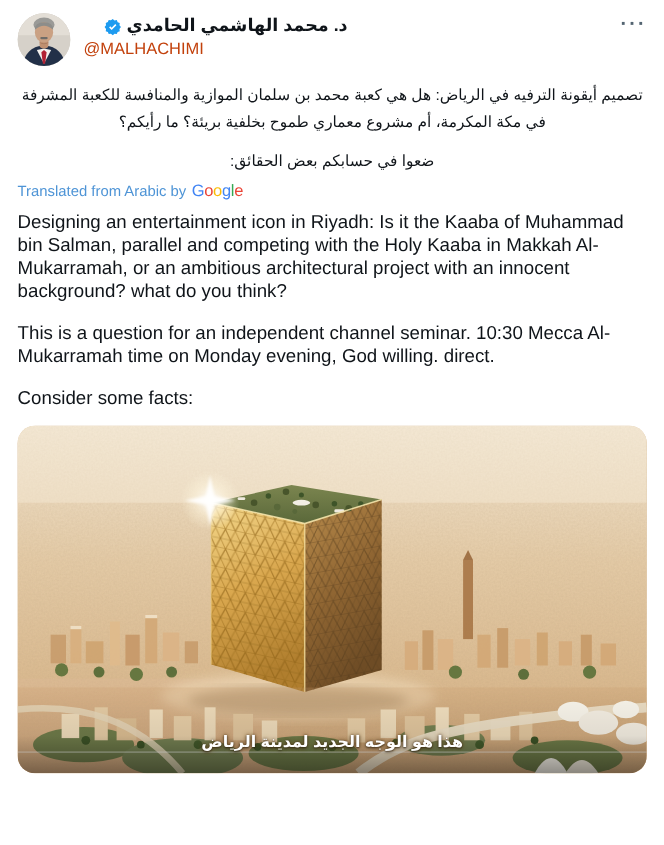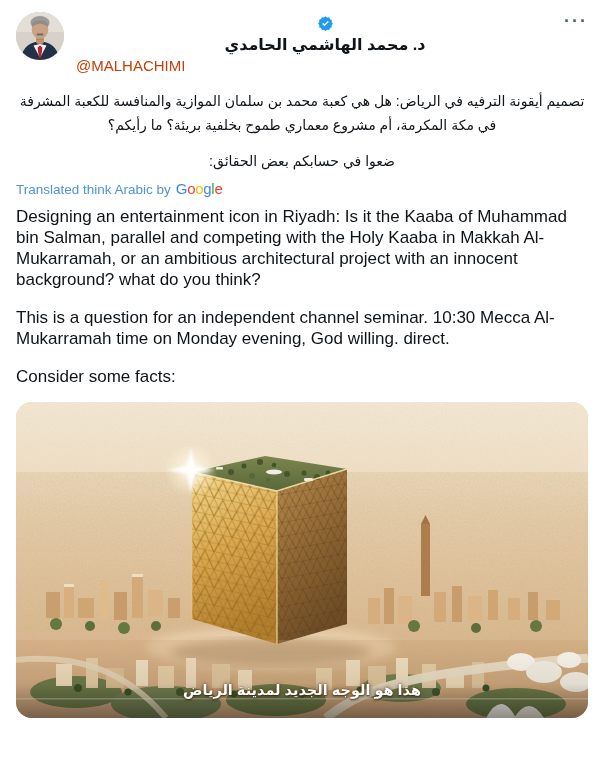--- a/index.html
+++ b/index.html
@@ -3,21 +3,21 @@
 <meta charset="utf-8">
 <style>
   html,body{margin:0;padding:0;background:#fff;}
   body{width:604px;font-family:"Liberation Sans","DejaVu Sans",sans-serif;color:#0f1419;}
   .tweet{padding:12px 16px 12px;}
   
   .hdr{display:flex;align-items:flex-start;}
   .avatar{width:48px;height:48px;border-radius:50%;overflow:hidden;flex:0 0 48px;cursor:pointer;background:#d6d1c9;}
   .avatar svg{display:block;}
   .names{flex:1;margin-left:12px;padding-top:3px;min-width:0;}
-  .name-row{display:flex;align-items:center;gap:4px;margin-left:18px;flex-direction:column;}
+  .name-row{display:flex;align-items:center;gap:4px;margin-left:18px;}
   .name{font-weight:700;font-size:16px;line-height:18px;}
   .badge{width:17px;height:17px;display:inline-block;flex:0 0 17px;}
   .handle{color:#c2410c;font-size:15px;line-height:19px;margin-top:2px;}
   .more{color:#536471;font-size:18px;font-weight:700;letter-spacing:2px;line-height:14px;padding:2px 0 0 8px;cursor:pointer;user-select:none;}
   
   p.ar{direction:rtl;text-align:center;font-size:14px;line-height:24px;margin:14px 0 0;}
   p.ar.p2{margin-top:20px;}
   p.ar.p3{margin-top:12px;}
   .translated{margin:7px 0 0;font-size:13.5px;display:flex;align-items:baseline;gap:5px;}
   .translated .label{color:#4e94d6;cursor:pointer;}
@@ -64,21 +64,21 @@
     </div>
     <div class="more">
       <span>···</span>
     </div>
   </div>
 
   <p class="ar p1">تصميم أيقونة الترفيه في الرياض: هل هي كعبة محمد بن سلمان الموازية والمنافسة للكعبة المشرفة في مكة المكرمة، أم مشروع معماري  طموح بخلفية بريئة؟ ما رأيكم؟</p>
   <p class="ar p3">ضعوا في حسابكم بعض الحقائق:</p>
 
   <div class="translated">
-    <span class="label">Translated think Arabic by</span>
+    <span class="label">Translated from Arabic by</span>
     <span class="gword"><span style="color:#4285F4">G</span><span style="color:#EA4335">o</span><span style="color:#FBBC05">o</span><span style="color:#4285F4">g</span><span style="color:#34A853">l</span><span style="color:#EA4335">e</span></span>
   </div>
 
   <p class="en p1">Designing an entertainment icon in Riyadh: Is it the Kaaba of Muhammad bin Salman, parallel and competing with the Holy Kaaba in Makkah Al-Mukarramah, or an ambitious architectural project with an innocent background? what do you think?</p>
   <p class="en">This is a question for an independent channel seminar. 10:30 Mecca Al-Mukarramah time on Monday evening, God willing. direct.</p>
   <p class="en">Consider some facts:</p>
 
   <div class="video-wrap">
     <svg class="scene" width="572" height="316" viewBox="0 0 572 316" preserveAspectRatio="none">
       <defs>

